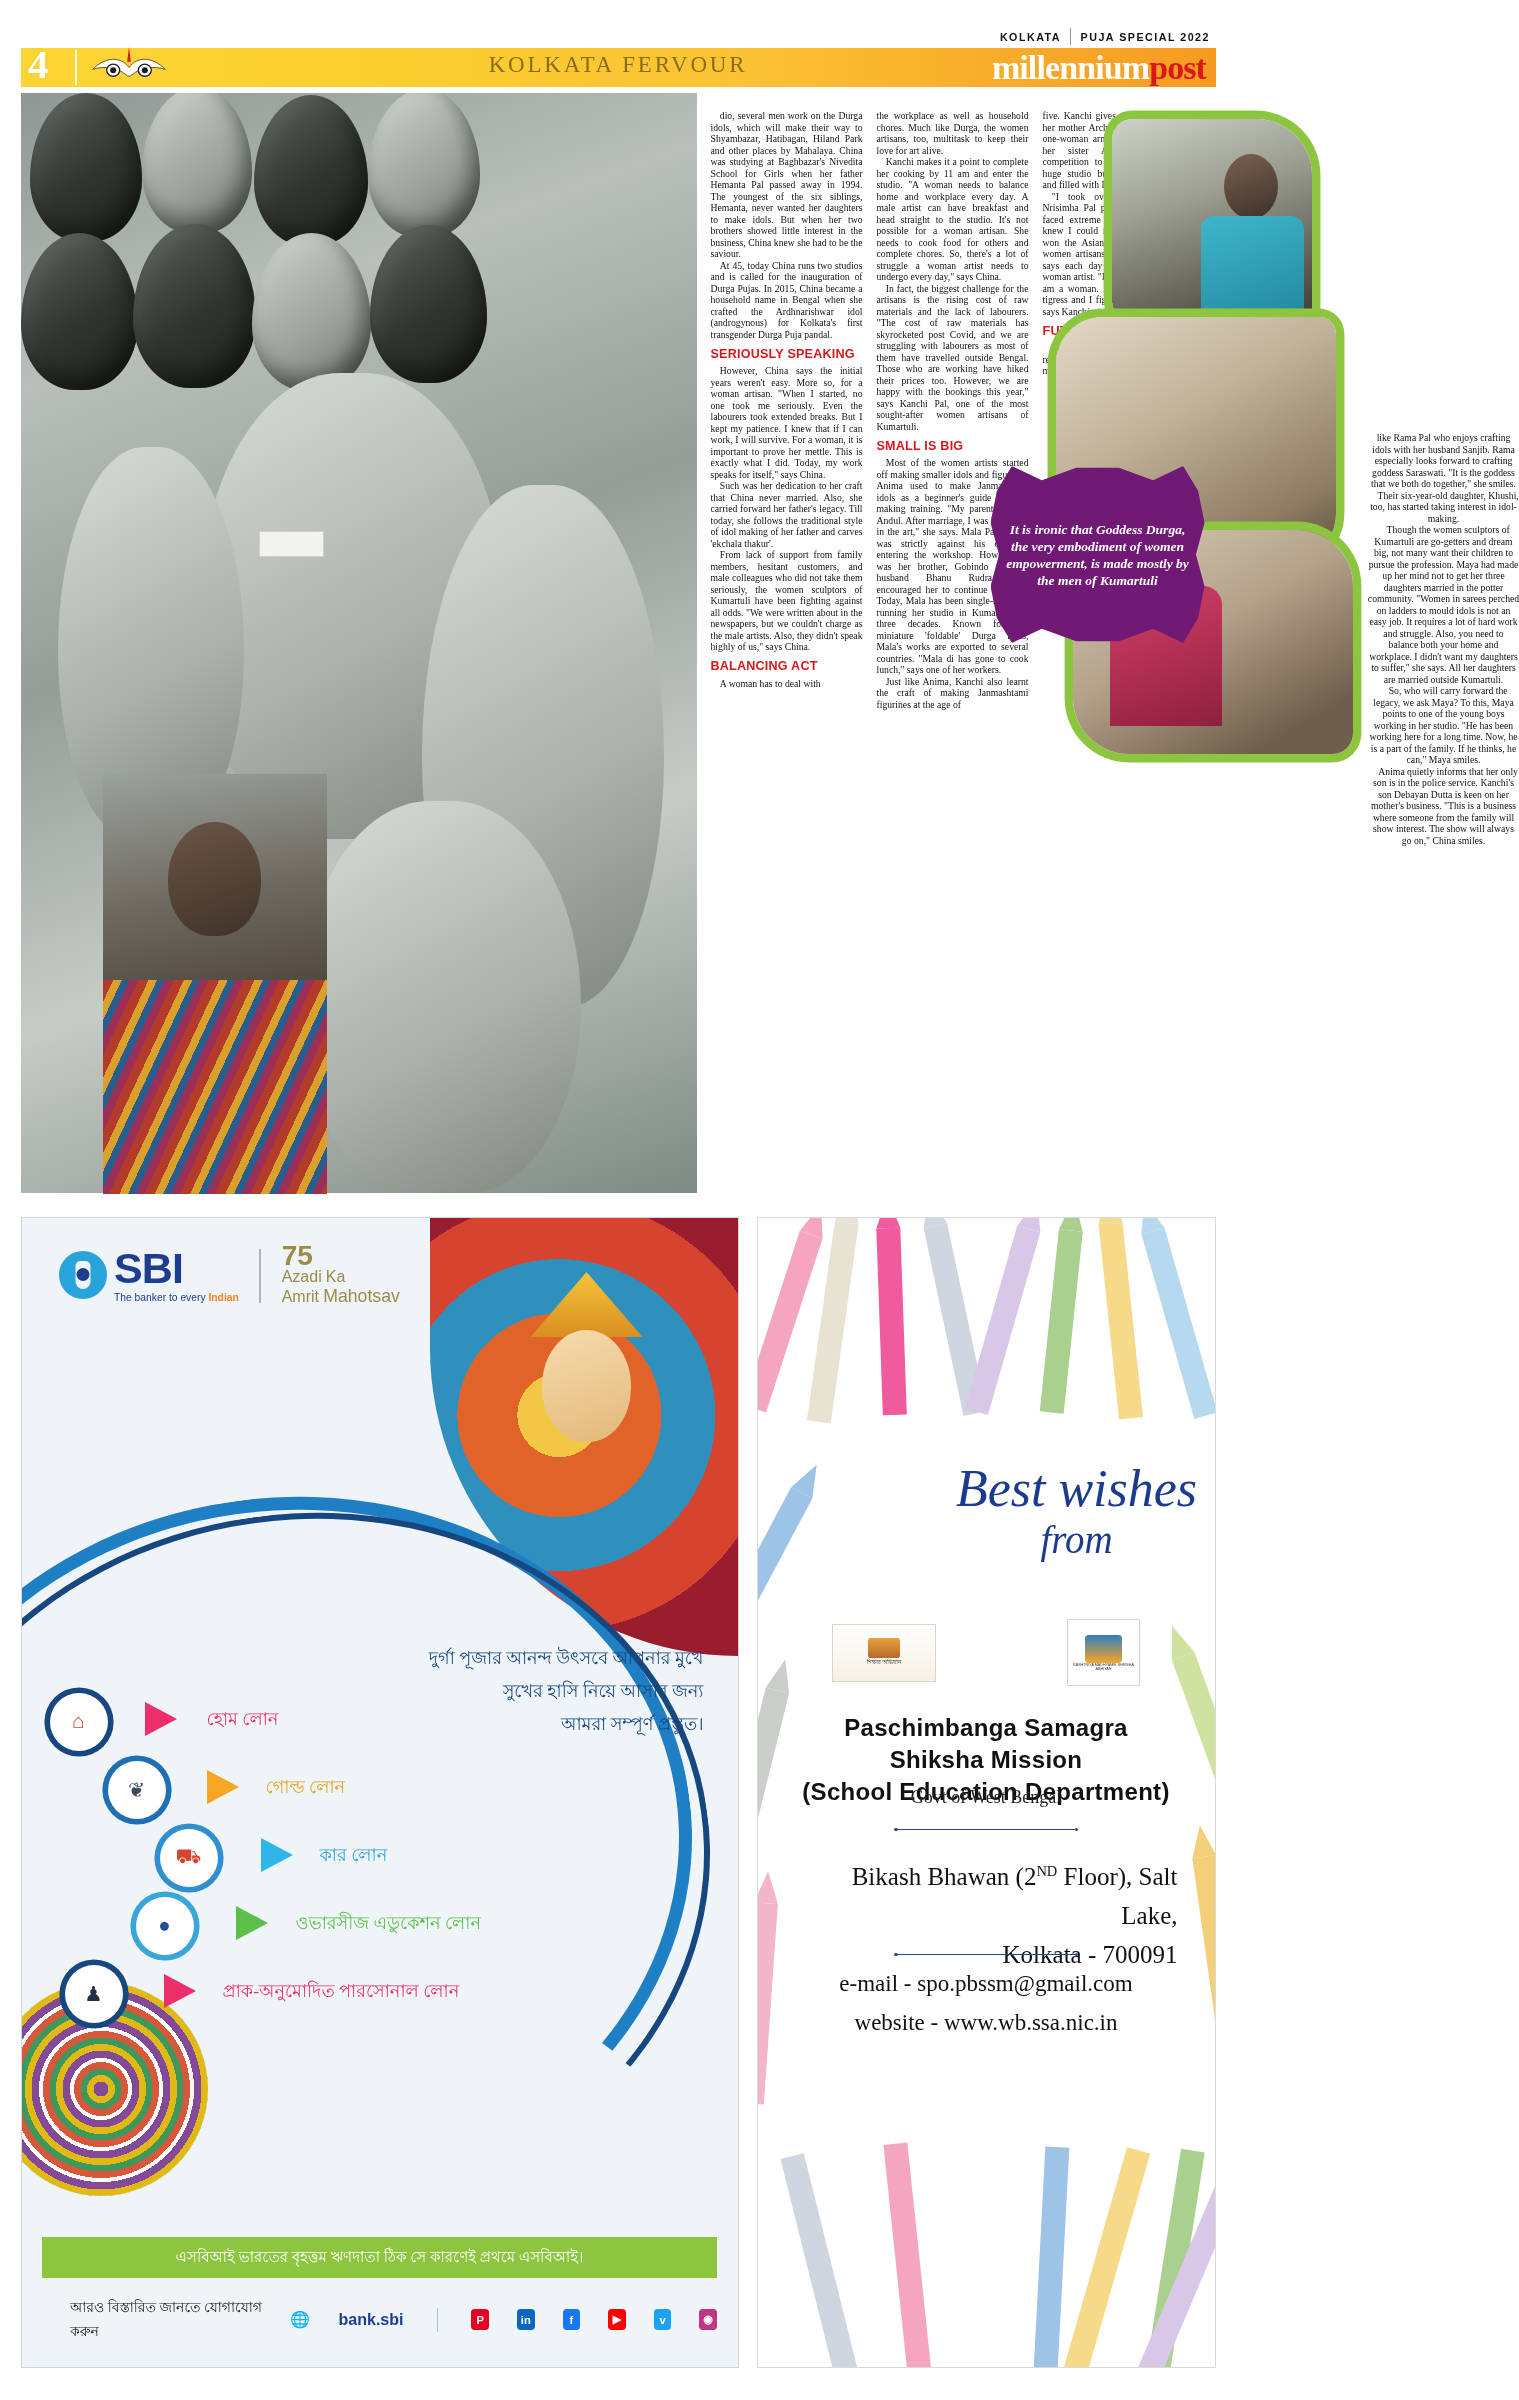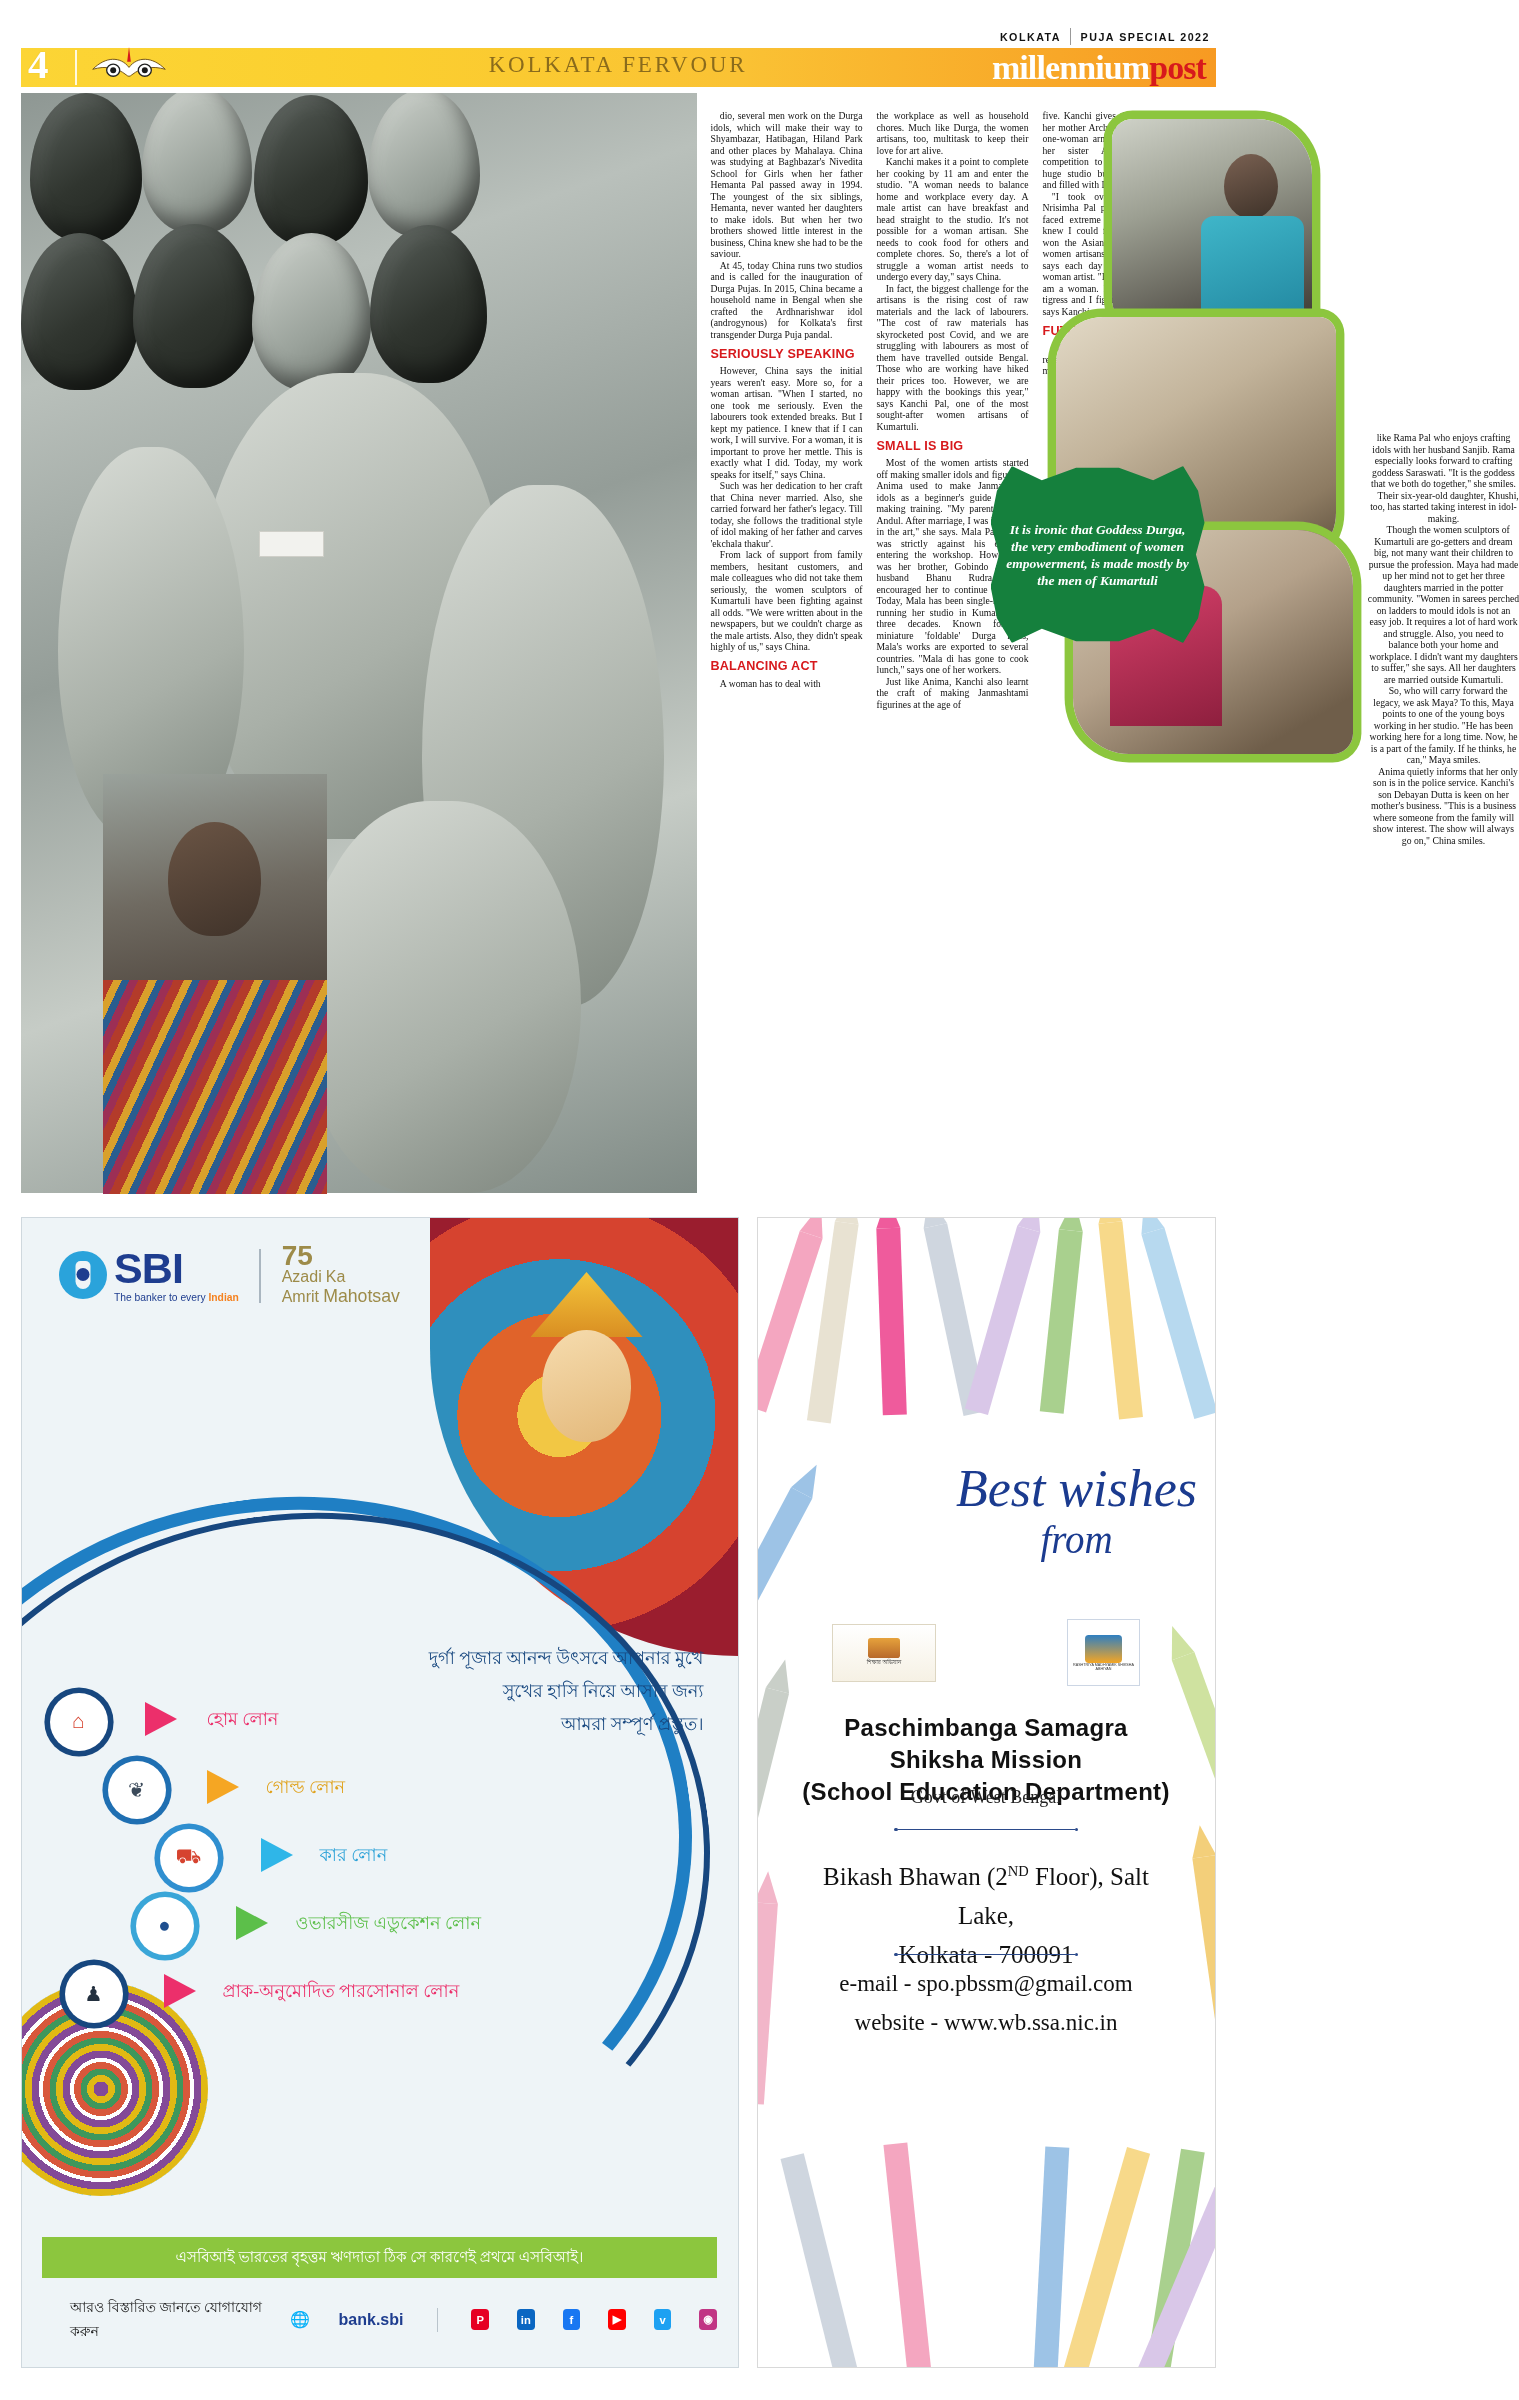--- a/index.html
+++ b/index.html
@@ -129,21 +129,21 @@
     box-shadow: 0 0 0 8.4px #8cc63e;
   }
   .blobimg.c .artisan { position:absolute; left:37px; top:56px; width:112px; height:140px;
     background: linear-gradient(160deg,#d6406a,#8e1f3e); border-radius:18.6px 18.6px 0 0; }
   .blobimg.c .artisan-head { position:absolute; left:58px; top:26px; width:48px; height:54px;
     border-radius:50%; background:#4b3a2c; }
 
   
   .pullquote {
     position:absolute; left:970px; top:373px; width:214px; height:177px;
-    background:#15803d; color:#ffffff; z-index:9;
+    background:#701a75; color:#ffffff; z-index:9;
     border-radius: 24px;
     display:flex; align-items:center; justify-content:center; text-align:center;
     font-family:"Liberation Serif", serif; font-style:italic; font-weight:bold;
     font-size:13.5px; line-height:17px; padding:9.3px 11.2px;
     clip-path: polygon(
       10% 0%, 24% 8%, 40% 1%, 60% 1%, 76% 8%, 90% 0%,
       97% 14%, 100% 32%, 96% 50%, 100% 68%, 97% 86%,
       90% 100%, 76% 92%, 60% 99%, 40% 99%, 24% 92%, 10% 100%,
       3% 86%, 0% 68%, 4% 50%, 0% 32%, 3% 14%);
   }
@@ -249,21 +249,21 @@
 
   .ssm-title { position:absolute; left:37px; right:37px; top:494px; text-align:center;
     font-family:"Liberation Sans",sans-serif; font-weight:bold; color:#111;
     font-size:24px; line-height:32px; letter-spacing:0.3px; }
   .ssm-sub { position:absolute; left:0; right:0; top:569px; text-align:center;
     font-family:"Liberation Serif",serif; font-size:18px; color:#222; }
   .ssm-rule { position:absolute; left:140px; right:140px; height:0.9px; background:#2b4a8b; }
   .ssm-rule::before, .ssm-rule::after { content:""; position:absolute; top:-1.4px; width:3.7px;height:3.7px;
     border-radius:50%; background:#2b4a8b;}
   .ssm-rule::before{left:-3.7px;} .ssm-rule::after{right:-3.7px;}
-  .ssm-addr { position:absolute; left:37px; right:37px; top:634px; text-align:center;
+  .ssm-addr { position:absolute; left:37px; right:37px; top:634px; text-align:right;
     font-family:"Liberation Serif",serif; font-size:25px; line-height:39px; color:#111; }
   .ssm-contact { position:absolute; left:37px; right:37px; top:746px; text-align:center;
     font-family:"Liberation Serif",serif; font-size:23px; line-height:39px; color:#111; }
   sup { font-size:.58em; }
 </style>
 </head>
 <body>
 
 <div class="page">
 

